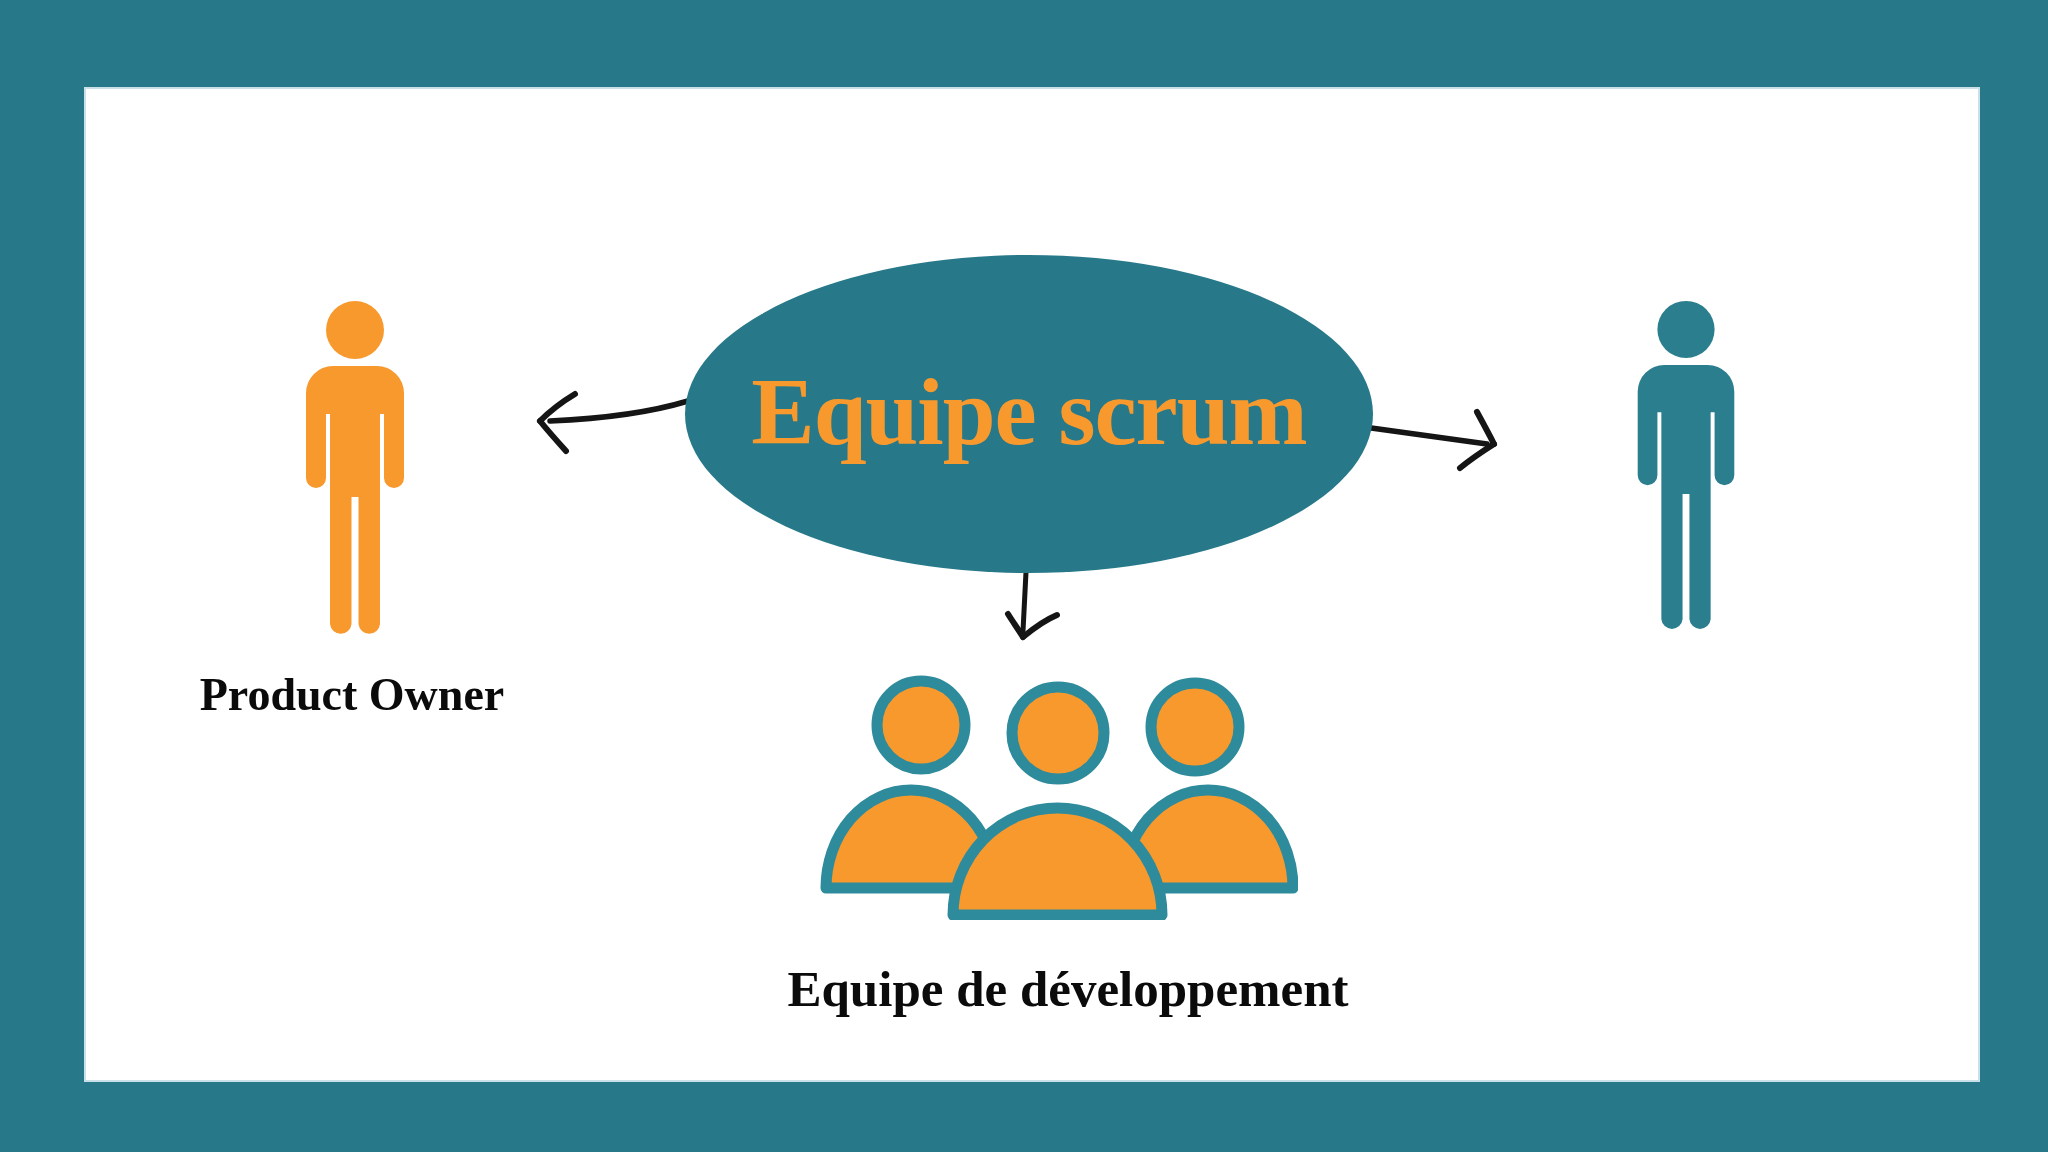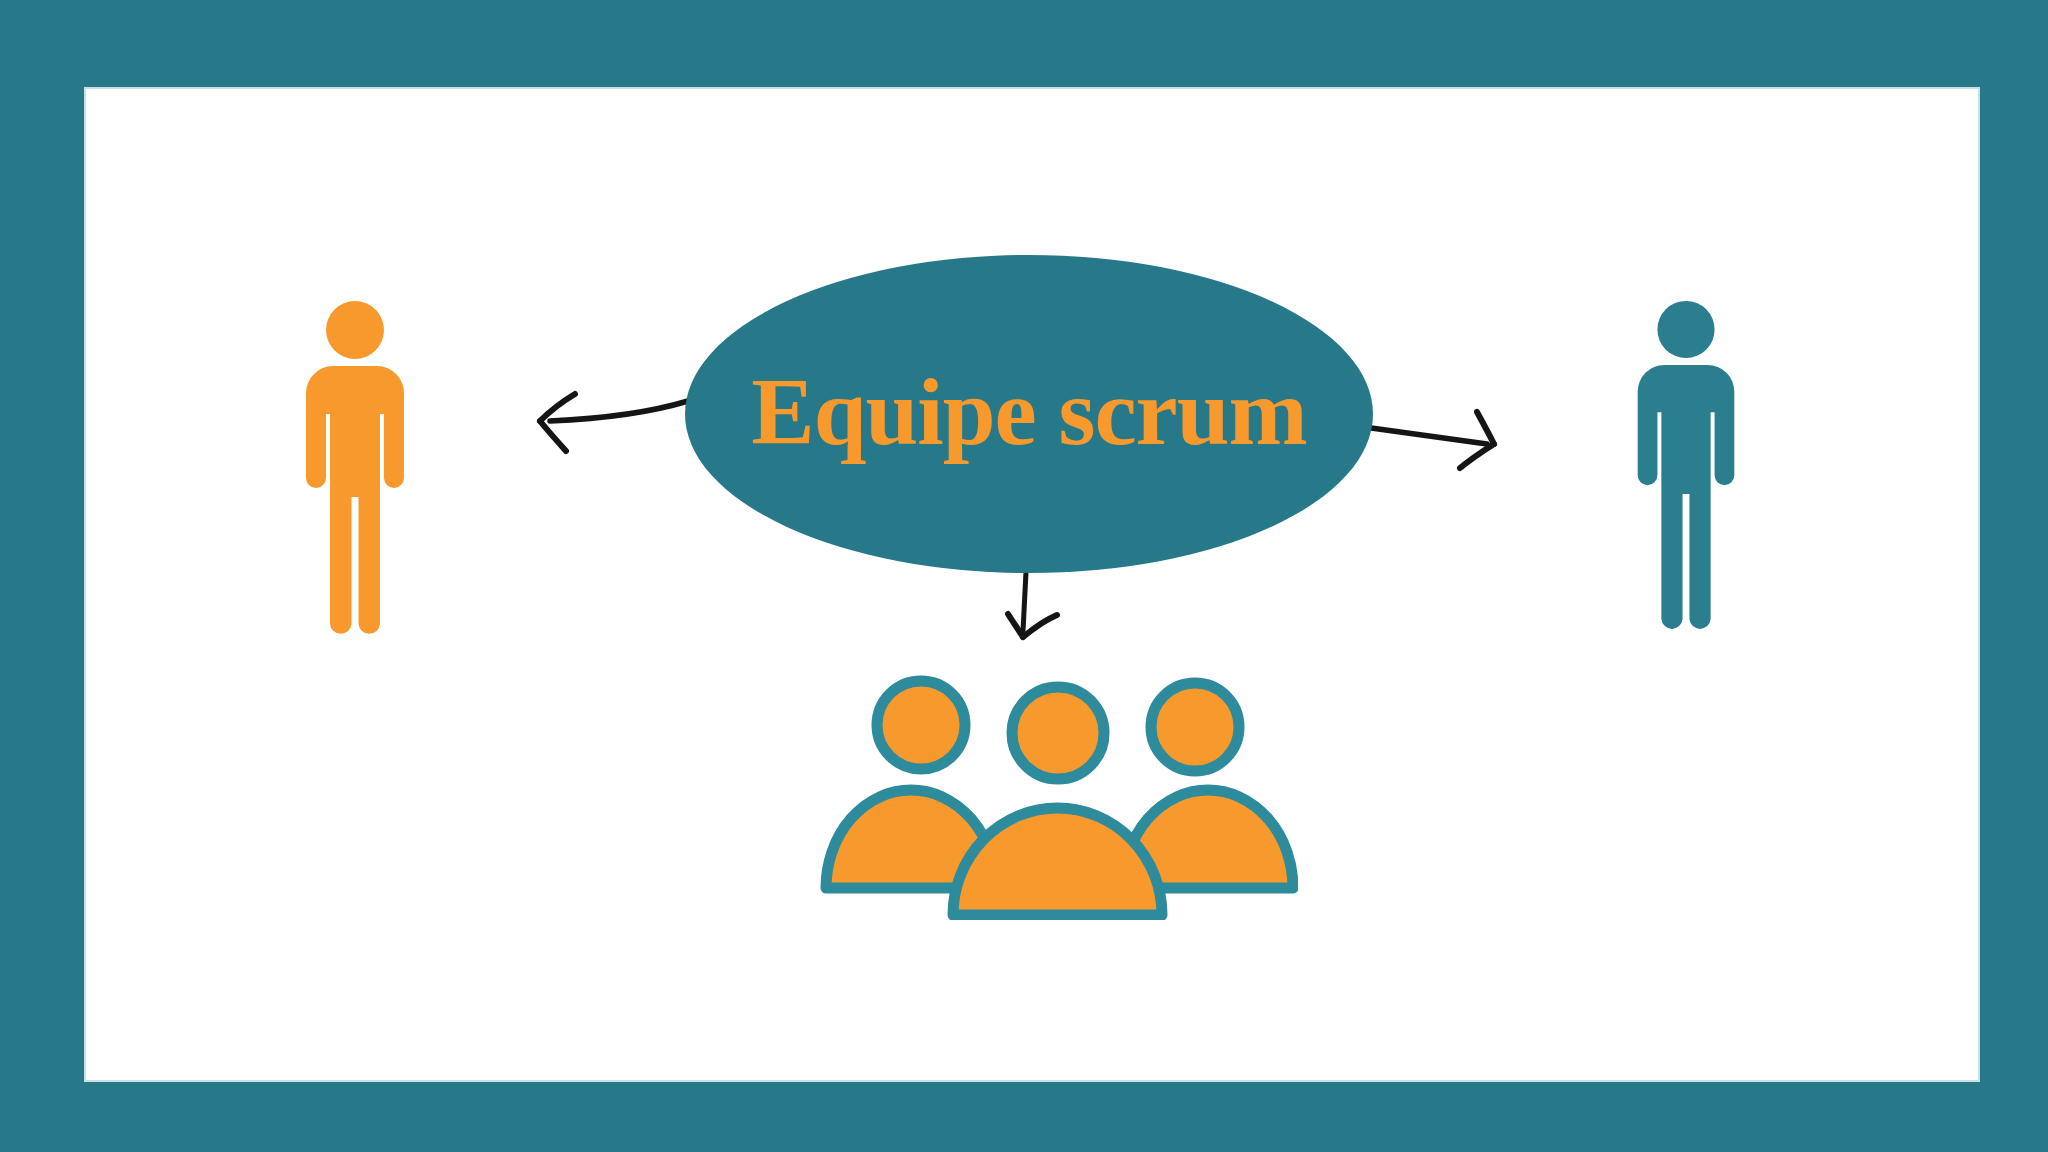--- a/index.html
+++ b/index.html
@@ -97,27 +97,29 @@
     </g>
   </svg>
 
   <div class="ellipse">
     <span class="title">Equipe scrum</span>
   </div>
 
   <svg class="icon" style="left:285px; top:300px;" width="140" height="335" viewBox="0 0 140 335">
     <use href="#person-shape" fill="#F8992E"></use>
   </svg>
+  <div class="role-label label-po">Product Owner</div>
 
   <svg class="icon" style="left:1617px; top:298px;" width="138" height="334" viewBox="0 0 140 335">
     <use href="#person-shape" fill="#2A7E8E"></use>
   </svg>
 
   <svg class="icon" style="left:820px; top:670px;" width="478" height="250" viewBox="0 0 478 250" fill="#F8992E" stroke="#2E8B9B" stroke-width="11" stroke-linejoin="round">
     <path d="M 6 218 A 85 98 0 0 1 176 218 Z"></path>
     <path d="M 303 218 A 85 98 0 0 1 473 218 Z"></path>
     <circle cx="101" cy="55" r="44"></circle>
     <circle cx="375" cy="57" r="44"></circle>
     <path d="M 133 245 A 104.5 107 0 0 1 342 245 Z"></path>
     <circle cx="238" cy="63" r="46"></circle>
   </svg>
+  <div class="role-label label-dev">Equipe de développement</div>
 
 </div>
 
 </body></html>

